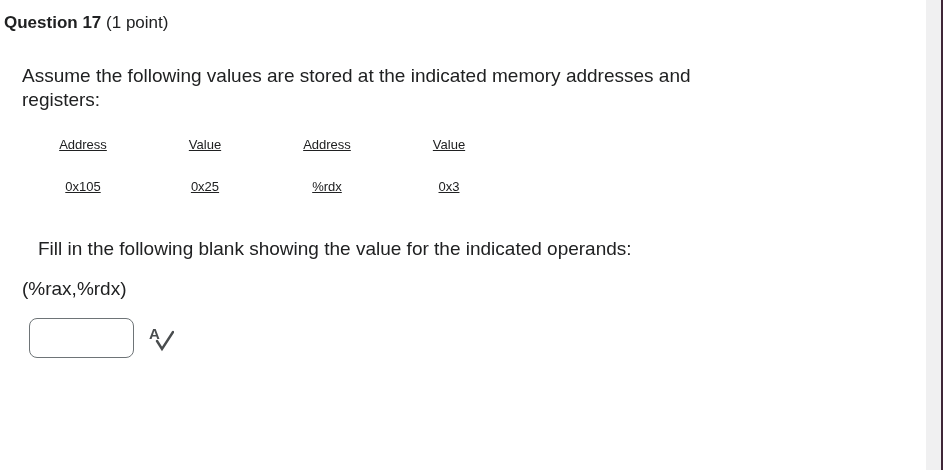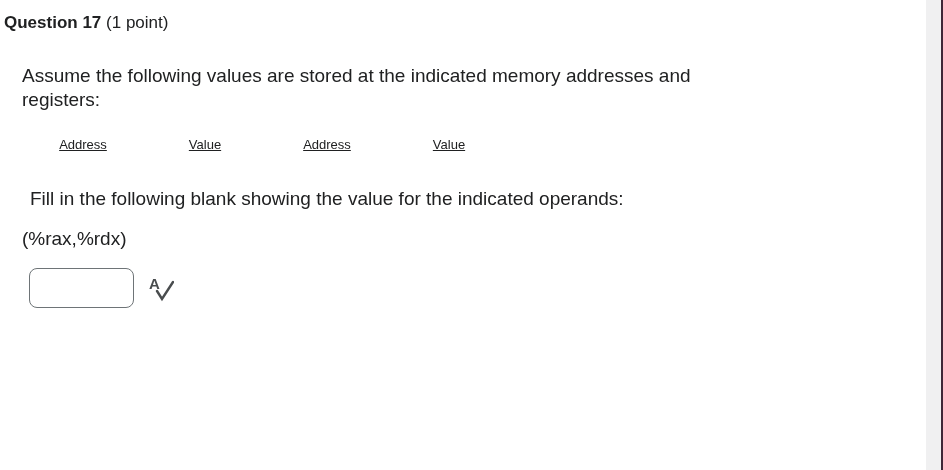--- a/index.html
+++ b/index.html
@@ -51,21 +51,21 @@
     width: 122px;
     height: 42px;
     padding: 0;
     font-size: 13px;
     font-weight: normal;
     text-align: center;
     vertical-align: top;
     text-decoration: underline;
   }
   .prompt {
-    margin: 8px;
+    margin: 16px;
     line-height: 24px;
   }
   .operand {
     margin: 16px 16px 0 0;
     line-height: 24px;
   }
   .answer-row {
     margin-top: 17px;
     margin-left: 7px;
     display: flex;
@@ -110,20 +110,26 @@
     <table class="mem-table">
       <thead>
         <tr>
           <th>Address</th>
           <th>Value</th>
           <th>Address</th>
           <th>Value</th>
         </tr>
       </thead>
       <tbody>
+        <tr>
+          <td>0x105</td>
+          <td>0x25</td>
+          <td>%rdx</td>
+          <td>0x3</td>
+        </tr>
       </tbody>
     </table>
 
     <p class="prompt">Fill in the following blank showing the value for the indicated operands:</p>
 
     <p class="operand">(%rax,%rdx)</p>
 
     <div class="answer-row">
       <input class="answer-input" type="text" placeholder="" style="">
       <button class="spellcheck-btn">

